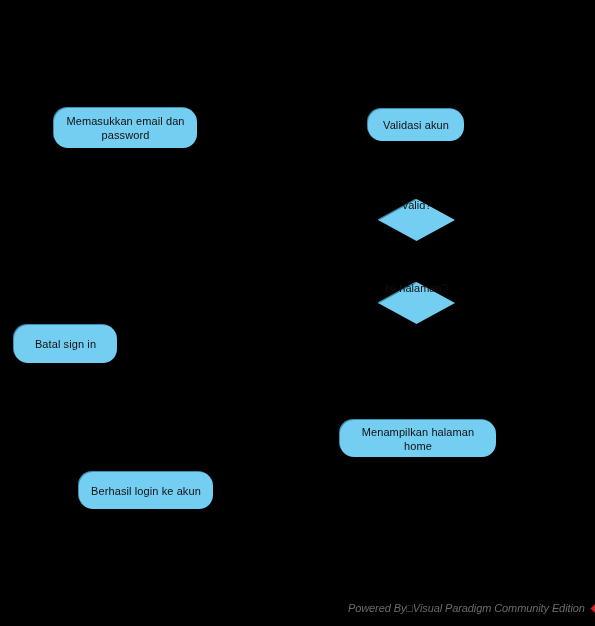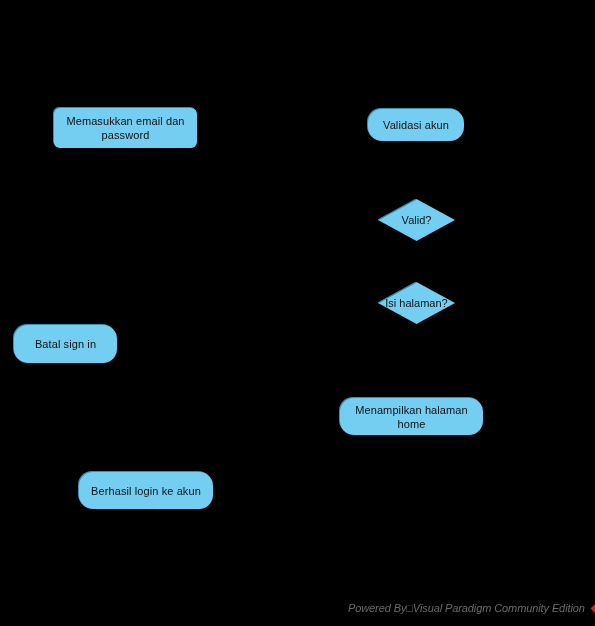--- a/index.html
+++ b/index.html
@@ -47,21 +47,20 @@
   .node .label {
     display: block;
     width: 100%;
     white-space: pre-line;
   }
 
   
   .decision {
     position: absolute;
     display: flex;
-    align-items: center;
     justify-content: center;
   }
   .decision .shape {
     position: absolute;
     left: 0;
     top: 0;
     width: 100%;
     height: 100%;
   }
   .decision .label {
@@ -98,21 +97,21 @@
     width: 17px;
     height: 17px;
     flex: 0 0 17px;
   }
 </style>
 </head>
 <body>
 
 <div id="canvas">
 
-  <div class="node" style="left:54px; top:108px; width:143px; height:40px;border-radius:6px;">
+  <div class="node" style="left:54px; top:108px; width:143px; height:40px;">
     <span class="label">Memasukkan email dan password</span>
   </div>
 
   <div class="node" style="left:368px; top:109px; width:96px; height:32px;">
     <span class="label">Validasi akun</span>
   </div>
 
   <div class="decision" style="left:378px; top:199px; width:77px; height:42px;">
     <svg class="shape" viewBox="0 0 77 42" preserveAspectRatio="none">
       <polygon points="38.5,0 77,21 38.5,42 0,21" fill="#74CEF2"></polygon>
@@ -126,21 +125,21 @@
       <polygon points="38.5,0 77,21 38.5,42 0,21" fill="#74CEF2"></polygon>
       <polyline points="38.5,0 0,21" fill="none" stroke="#3a8fae" stroke-width="1.4"></polyline>
     </svg>
     <span class="label">Isi halaman?</span>
   </div>
 
   <div class="node" style="left:14px; top:325px; width:103px; height:38px;">
     <span class="label">Batal sign in</span>
   </div>
 
-  <div class="node" style="left:340px; top:398px; width:143px; height:37px;">
+  <div class="node" style="left:340px; top:420px; width:156px; height:37px;">
     <span class="label">Menampilkan halaman home</span>
   </div>
 
   <div class="node" style="left:79px; top:472px; width:134px; height:37px;">
     <span class="label">Berhasil login ke akun</span>
   </div>
 
   <div id="watermark">
     <span class="wm-text">Powered By□Visual Paradigm Community Edition</span>
     <svg class="wm-logo" viewBox="0 0 17 17">

